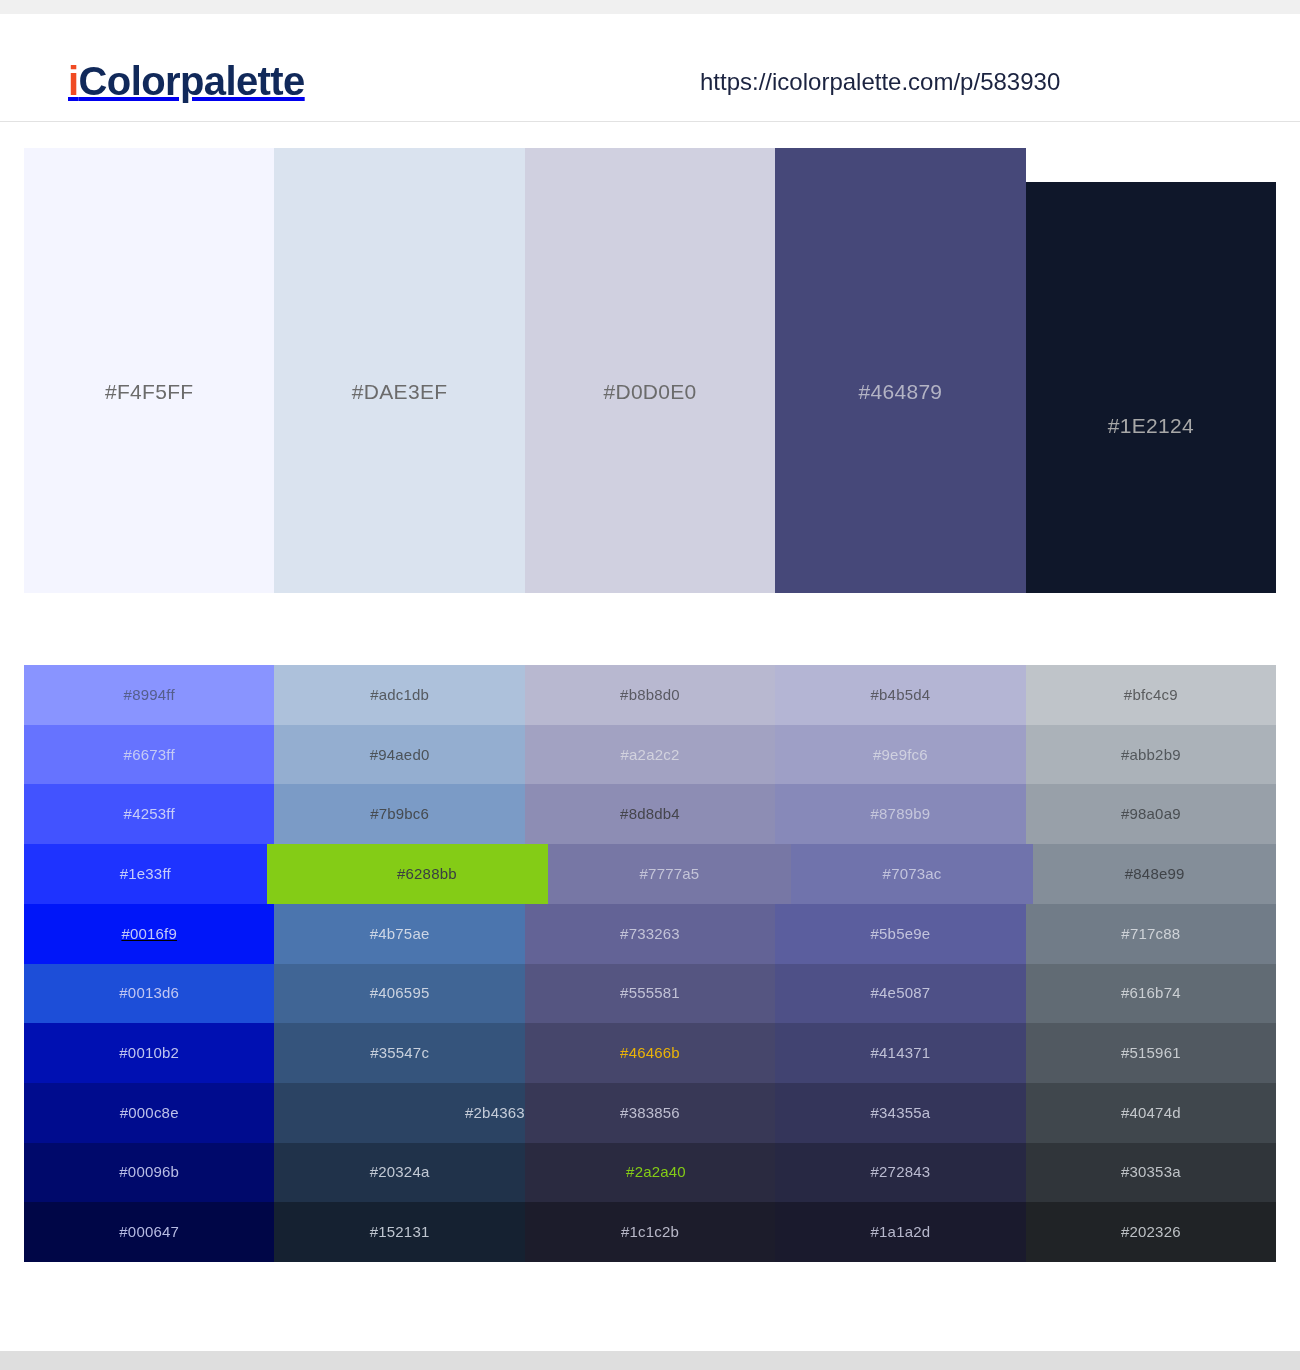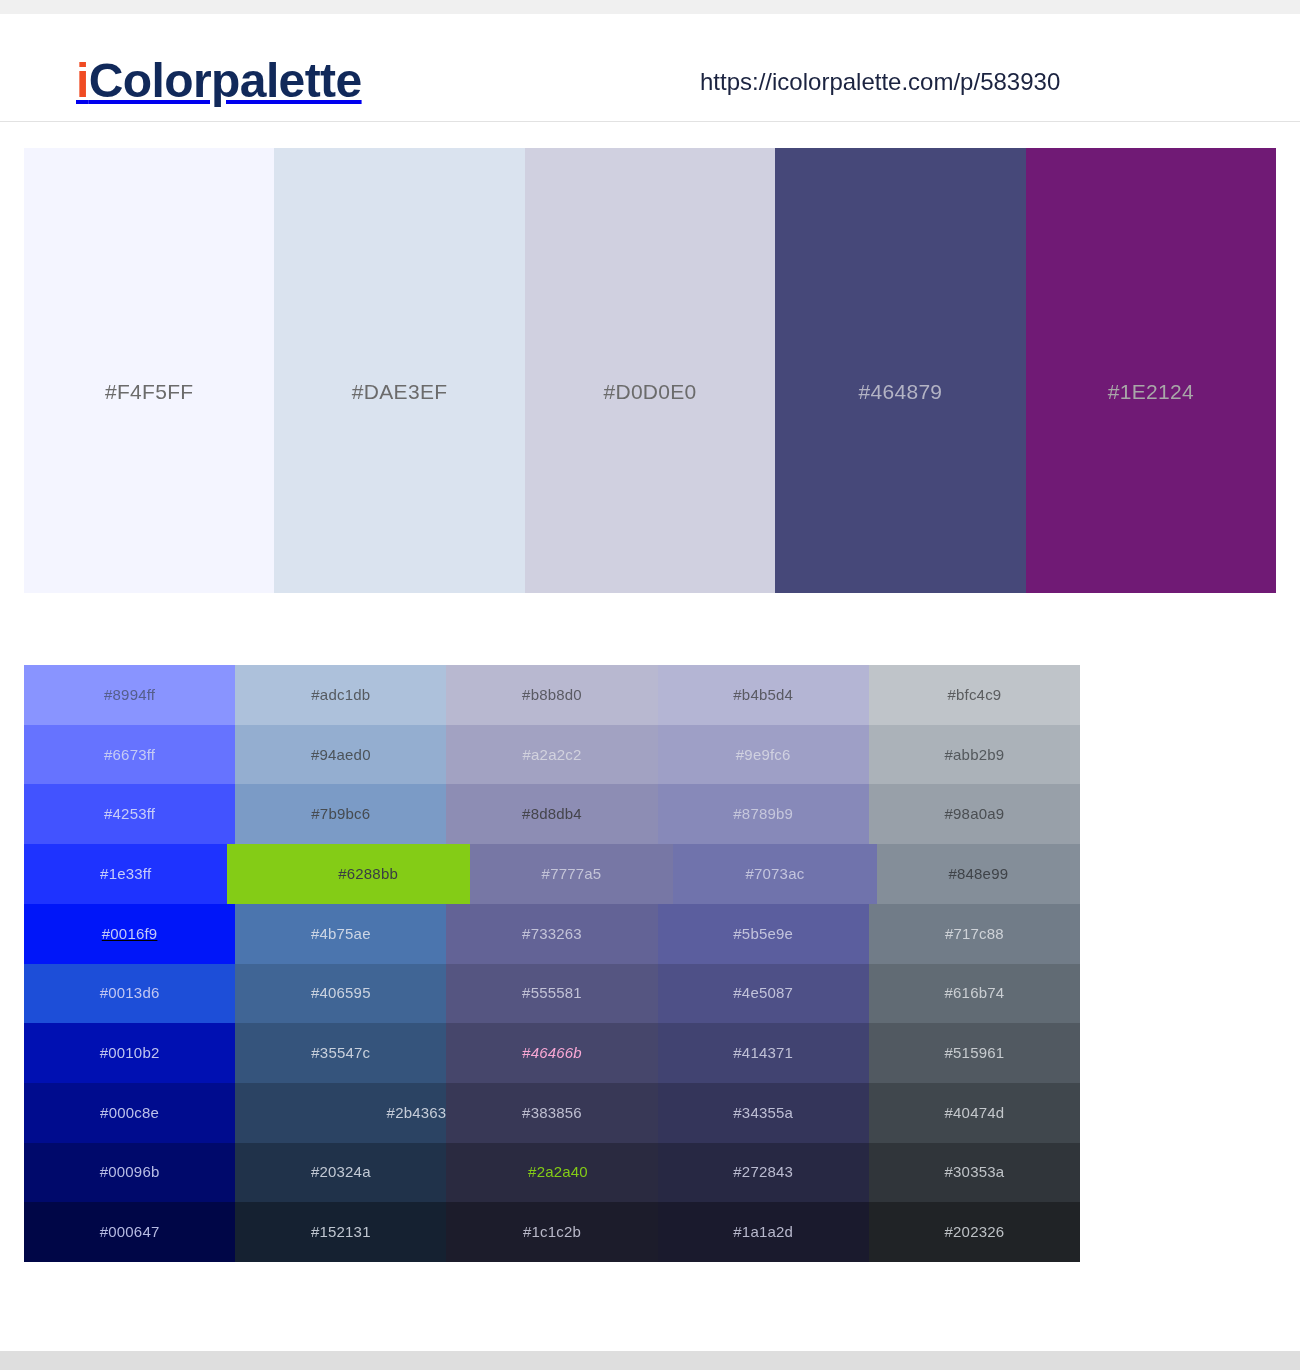--- a/index.html
+++ b/index.html
@@ -33,23 +33,23 @@
     position: absolute;
     top: 14px; left: 0;
     width: 1300px;
     height: 108px;
     background: #ffffff;
     border-bottom: 1px solid #e2e2e2;
   }
 
   .logo {
     position: absolute;
-    left: 76px;
+    left: 68px;
     top: 44px;
-    font-size: 48px;
+    font-size: 40px;
     font-weight: bold;
     letter-spacing: -0.6px;
     line-height: 46px;
     white-space: nowrap;
   }
   .logo-i    { color: #f04b23; }
   .logo-rest { color: #11295a; }
 
   .header-url {
     position: absolute;
@@ -82,21 +82,21 @@
     font-size: 21px;
     line-height: 26px;
     letter-spacing: 0.3px;
   }
 
   
   .shades-grid {
     position: absolute;
     left: 24px;
     top: 665px;
-    width: 1056px;
+    width: 1252px;
     height: 597px;
     display: flex;
     flex-direction: column;
   }
   .shades-row {
     flex: 1 1 0;
     display: flex;
   }
   .shade-cell {
     flex: 1 1 0;
@@ -141,21 +141,21 @@
       </div>
       <div class="swatch" style="background: rgb(218, 227, 239);">
         <div class="swatch-label" style="color: rgb(107, 107, 107);">#DAE3EF</div>
       </div>
       <div class="swatch" style="background: rgb(208, 208, 224);">
         <div class="swatch-label" style="color: rgb(107, 107, 107);">#D0D0E0</div>
       </div>
       <div class="swatch" style="background: rgb(70, 72, 121);">
         <div class="swatch-label" style="color: rgb(179, 179, 196);">#464879</div>
       </div>
-      <div class="swatch" style="background: #701a75;">
+      <div class="swatch" style="background: #0f172a; margin-top: 34px;">
         <div class="swatch-label" style="color: rgb(168, 168, 168);">#1E2124</div>
       </div>
     </div>
 
   <div class="shades-grid" id="shades-grid">
       <div class="shades-row">
         <div class="shade-cell" style="background: rgb(137, 148, 255);">
           <span class="shade-label" style="color: rgb(85, 94, 140);">#8994ff</span>
         </div>
         <div class="shade-cell" style="background: rgb(173, 193, 219);">
@@ -257,21 +257,21 @@
         </div>
       </div>
       <div class="shades-row">
         <div class="shade-cell" style="background: rgb(0, 16, 178);">
           <span class="shade-label" style="color: rgb(191, 196, 238);">#0010b2</span>
         </div>
         <div class="shade-cell" style="background: rgb(53, 84, 124);">
           <span class="shade-label" style="color: rgb(200, 208, 220);">#35547c</span>
         </div>
         <div class="shade-cell" style="background: rgb(70, 70, 107);">
-          <span class="shade-label" style="color: #f9a8d4; font-style: italic;">#46466b</span>
+          <span class="shade-label" style="color: #eab308;">#46466b</span>
         </div>
         <div class="shade-cell" style="background: rgb(65, 67, 113);">
           <span class="shade-label" style="color: rgb(191, 192, 214);">#414371</span>
         </div>
         <div class="shade-cell" style="background: rgb(81, 89, 97);">
           <span class="shade-label" style="color: rgb(199, 203, 207);">#515961</span>
         </div>
       </div>
       <div class="shades-row">
         <div class="shade-cell" style="background: rgb(0, 12, 142);">

